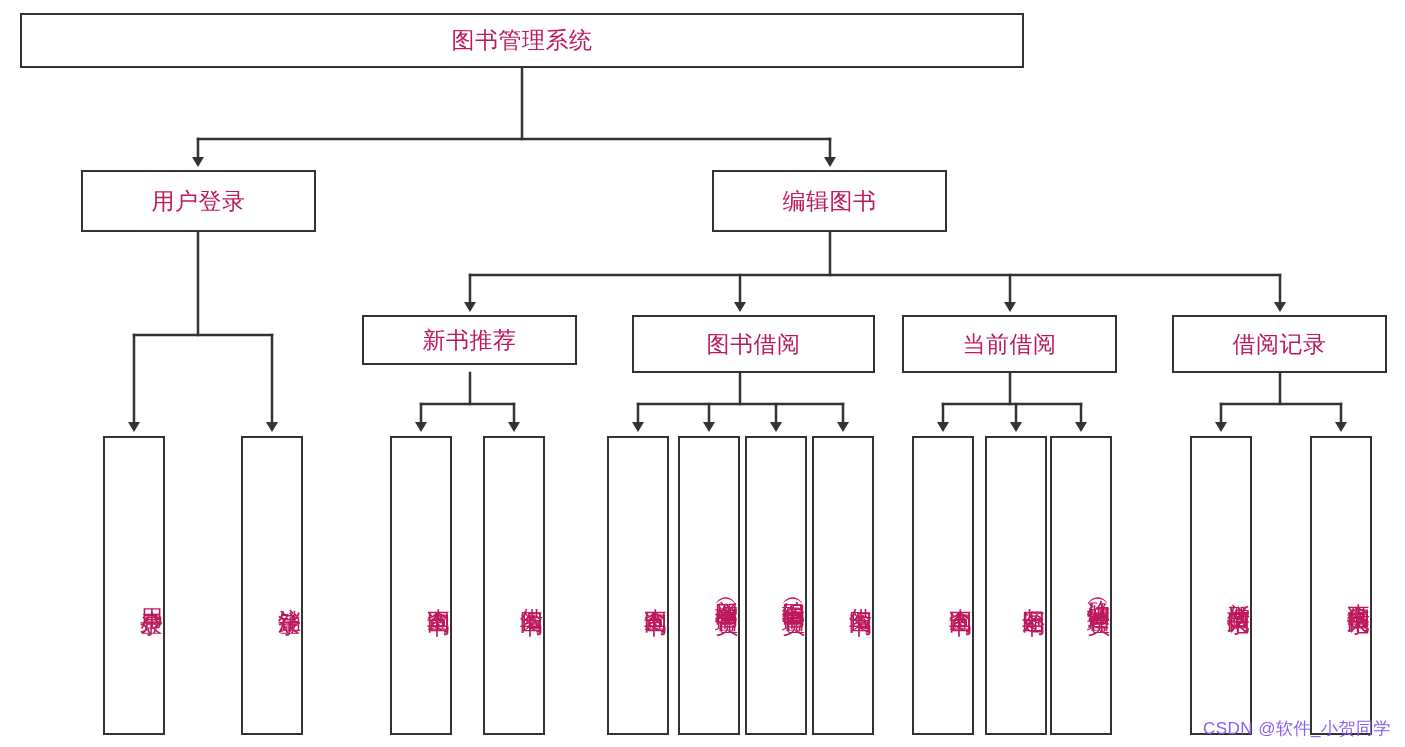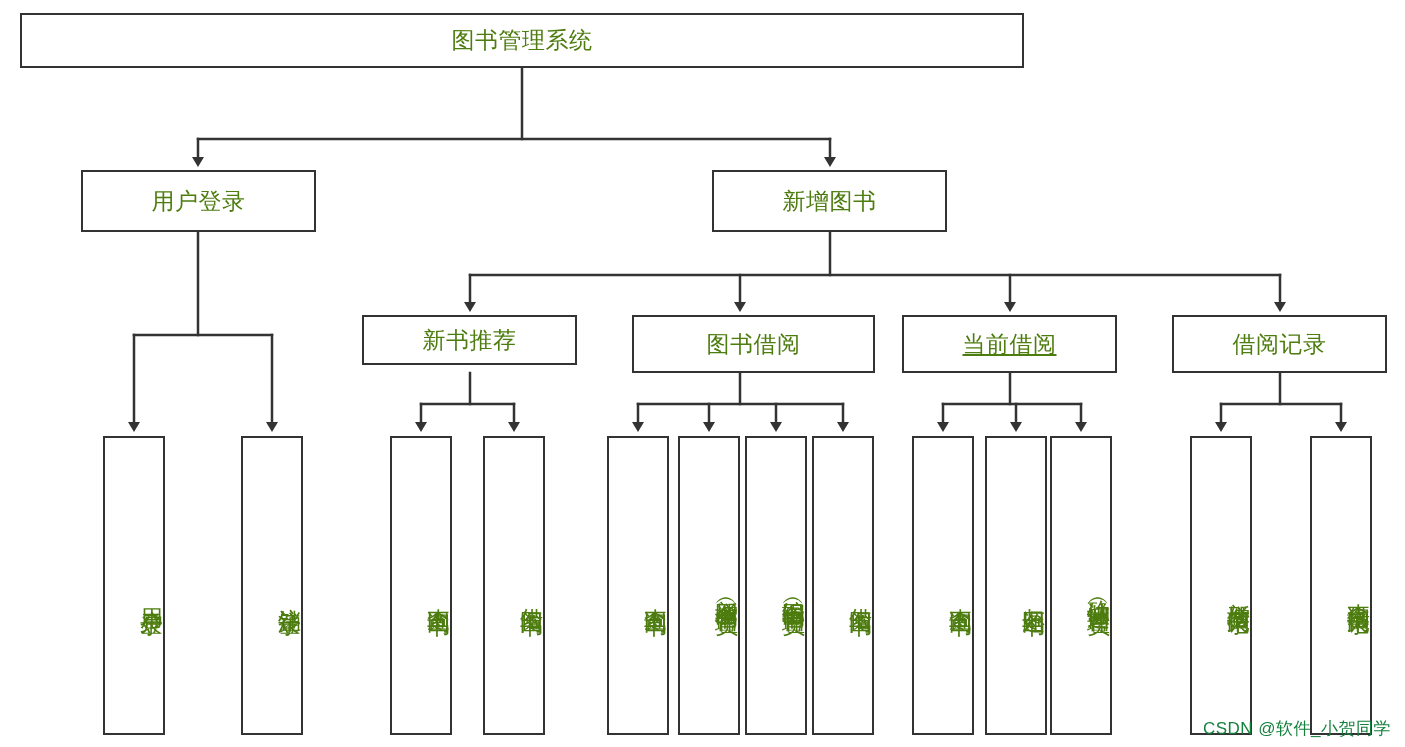--- a/index.html
+++ b/index.html
@@ -26,21 +26,21 @@
     pointer-events: none;
   }
   .node {
     position: absolute;
     box-sizing: border-box;
     background: #ffffff;
     border: 2.5px solid #333333;
     display: flex;
     align-items: center;
     justify-content: center;
-    color: #4d7c0f;
+    color: #be185d;
     line-height: 1.22;
     text-align: center;
   }
   .node.h {
     font-size: 23px;
     letter-spacing: 0.5px;
   }
   .node.v {
     writing-mode: vertical-rl;
     text-orientation: upright;
@@ -59,21 +59,21 @@
   .node.v .lbl {
     writing-mode: vertical-rl;
     text-orientation: upright;
     line-height: 1.0;
   }
   #watermark {
     position: absolute;
     right: 14px;
     bottom: 7px;
     font-size: 17px;
-    color: #15803d;
+    color: #8b5cf6;
     letter-spacing: 0.5px;
     white-space: nowrap;
     font-family: "Liberation Sans", "DejaVu Sans", sans-serif;
   }
 </style>
 </head>
 <body>
 
 <div id="canvas">
 
@@ -129,30 +129,30 @@
   </svg>
 
   <div class="node h" style="left:20px; top:13px; width:1004px; height:55px;">
     <span class="lbl">图书管理系统</span>
   </div>
 
   <div class="node h" style="left:81px; top:170px; width:235px; height:62px;">
     <span class="lbl">用户登录</span>
   </div>
   <div class="node h" style="left:712px; top:170px; width:235px; height:62px;">
-    <span class="lbl">新增图书</span>
+    <span class="lbl">编辑图书</span>
   </div>
 
   <div class="node h" style="left:362px; top:315px; width:215px; height:50px;">
     <span class="lbl">新书推荐</span>
   </div>
   <div class="node h" style="left:632px; top:315px; width:243px; height:58px;">
     <span class="lbl">图书借阅</span>
   </div>
-  <div class="node h" style="left:902px; top:315px; width:215px; height:58px;text-decoration:underline;">
+  <div class="node h" style="left:902px; top:315px; width:215px; height:58px;">
     <span class="lbl">当前借阅</span>
   </div>
   <div class="node h" style="left:1172px; top:315px; width:215px; height:58px;">
     <span class="lbl">借阅记录</span>
   </div>
 
   <div class="node v" style="left:103px; top:436px; width:62px; height:299px;">
     <span class="lbl">用户登录</span>
   </div>
   <div class="node v" style="left:241px; top:436px; width:62px; height:299px;">

